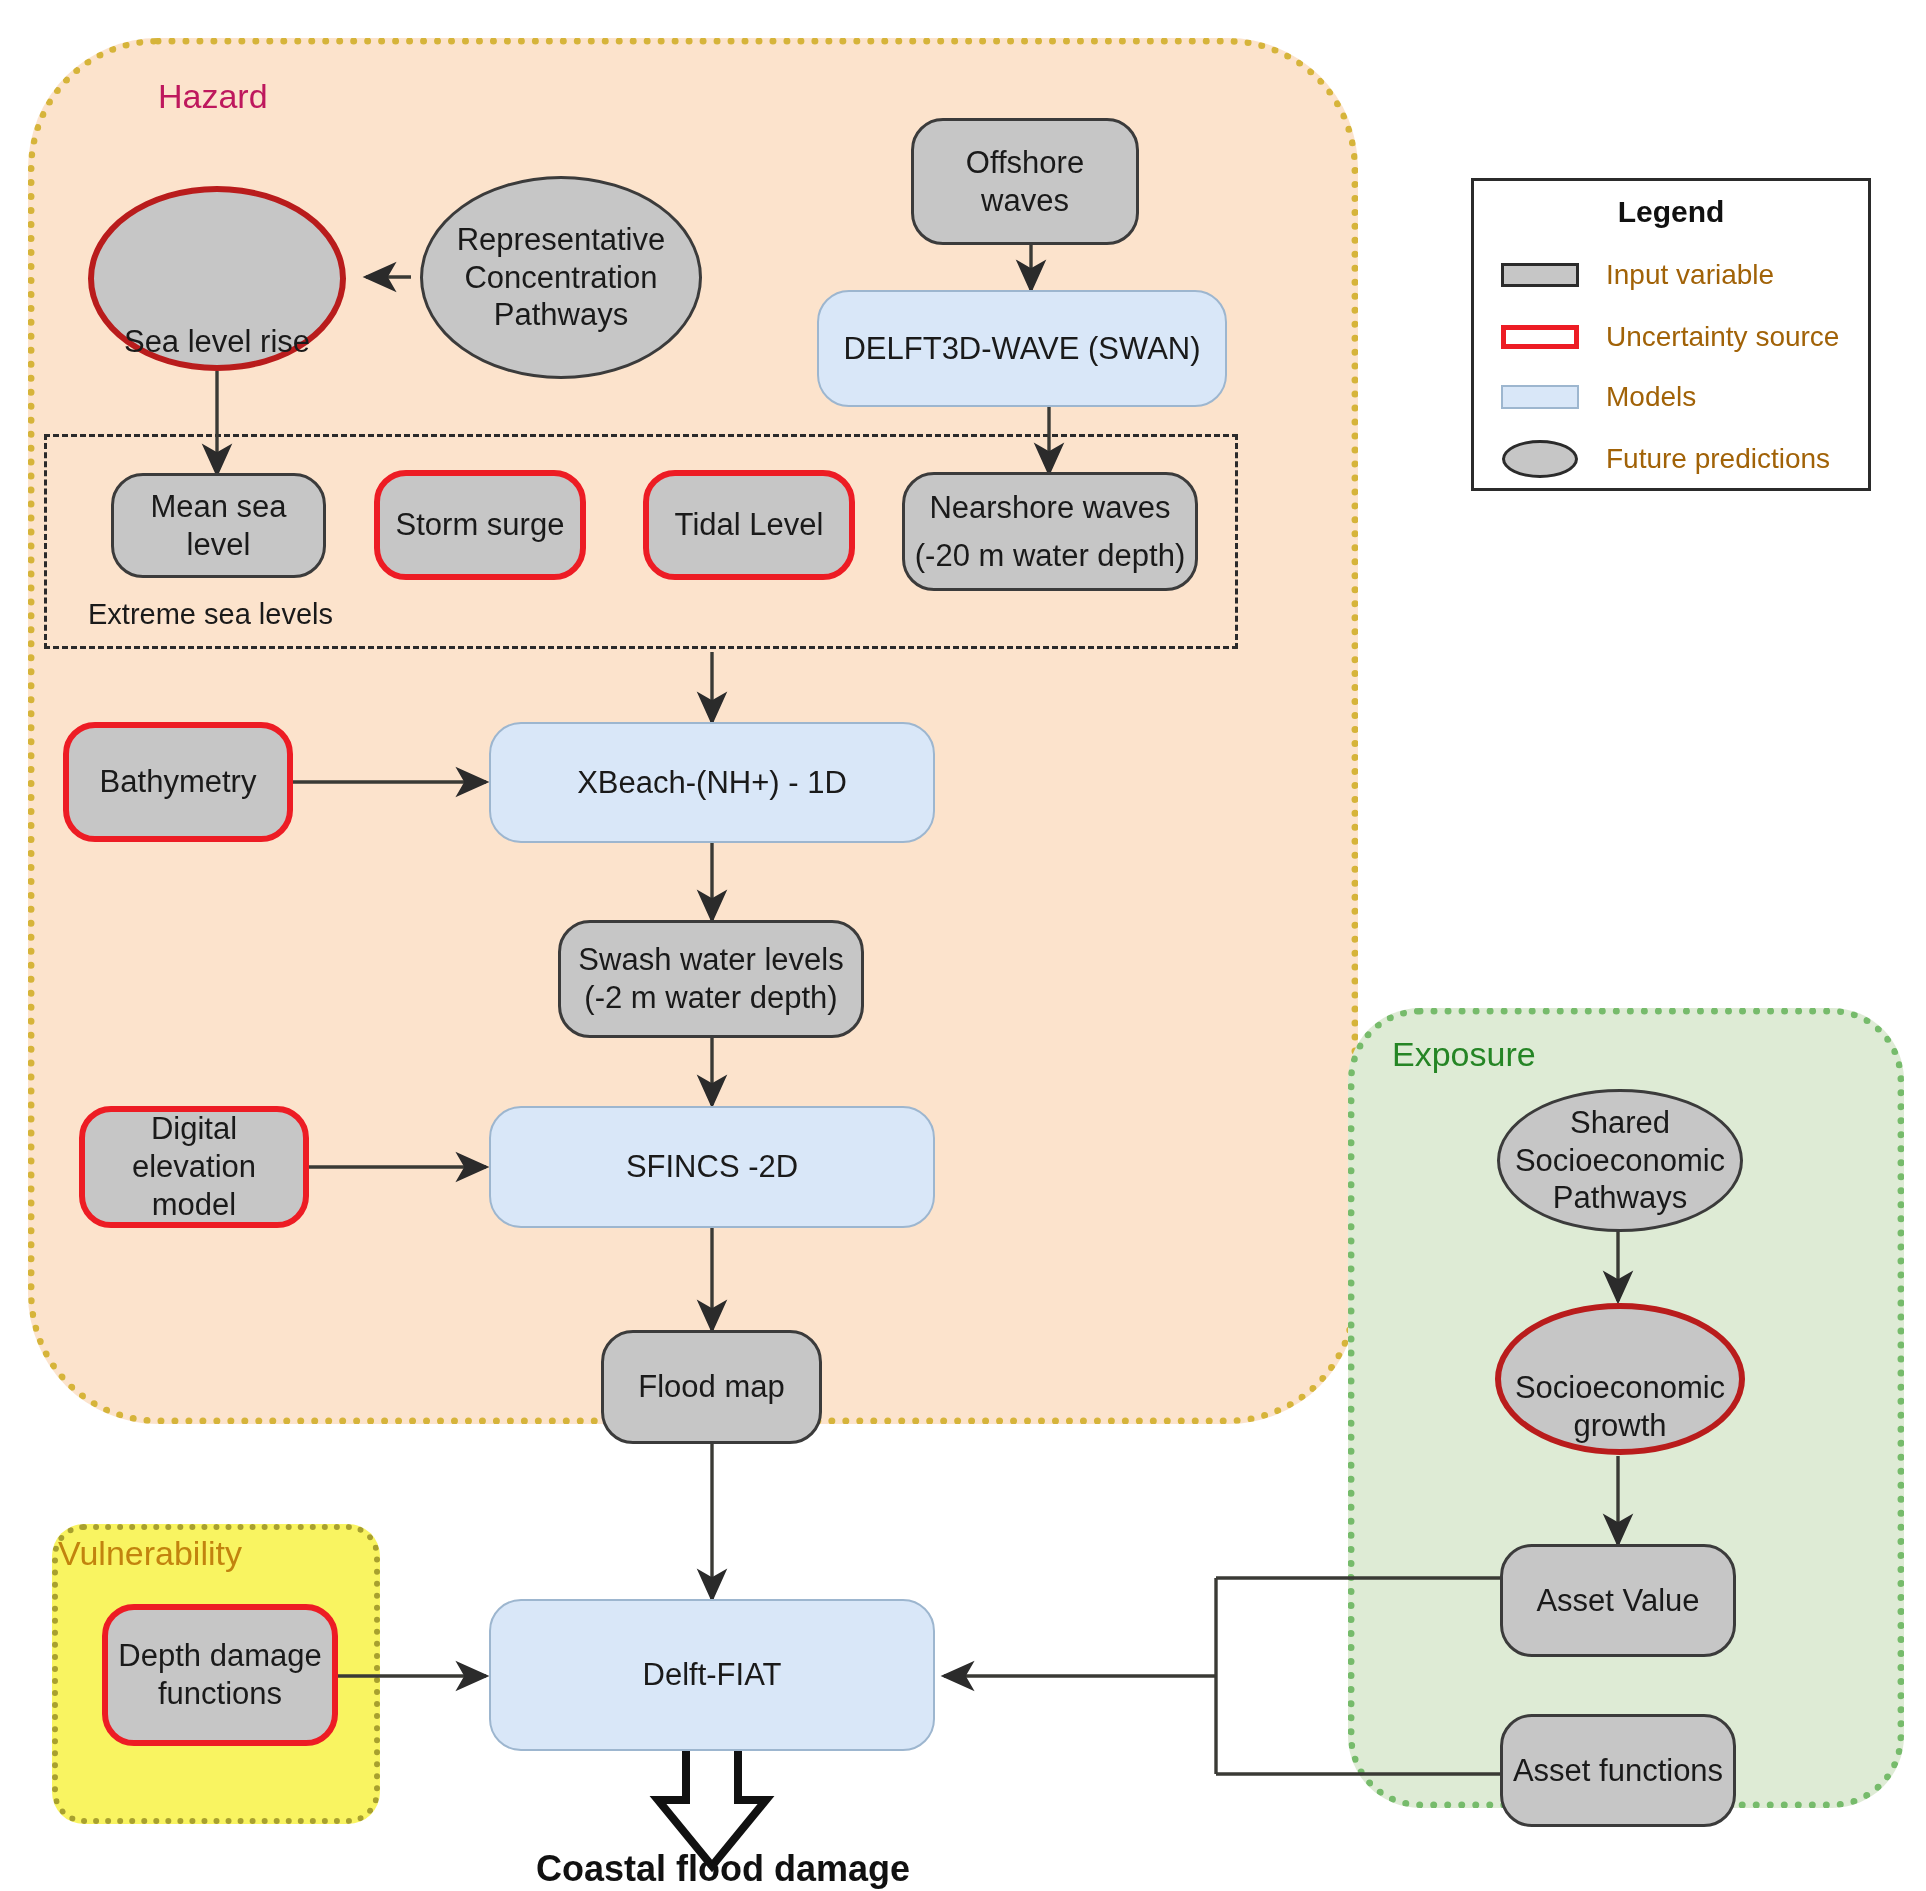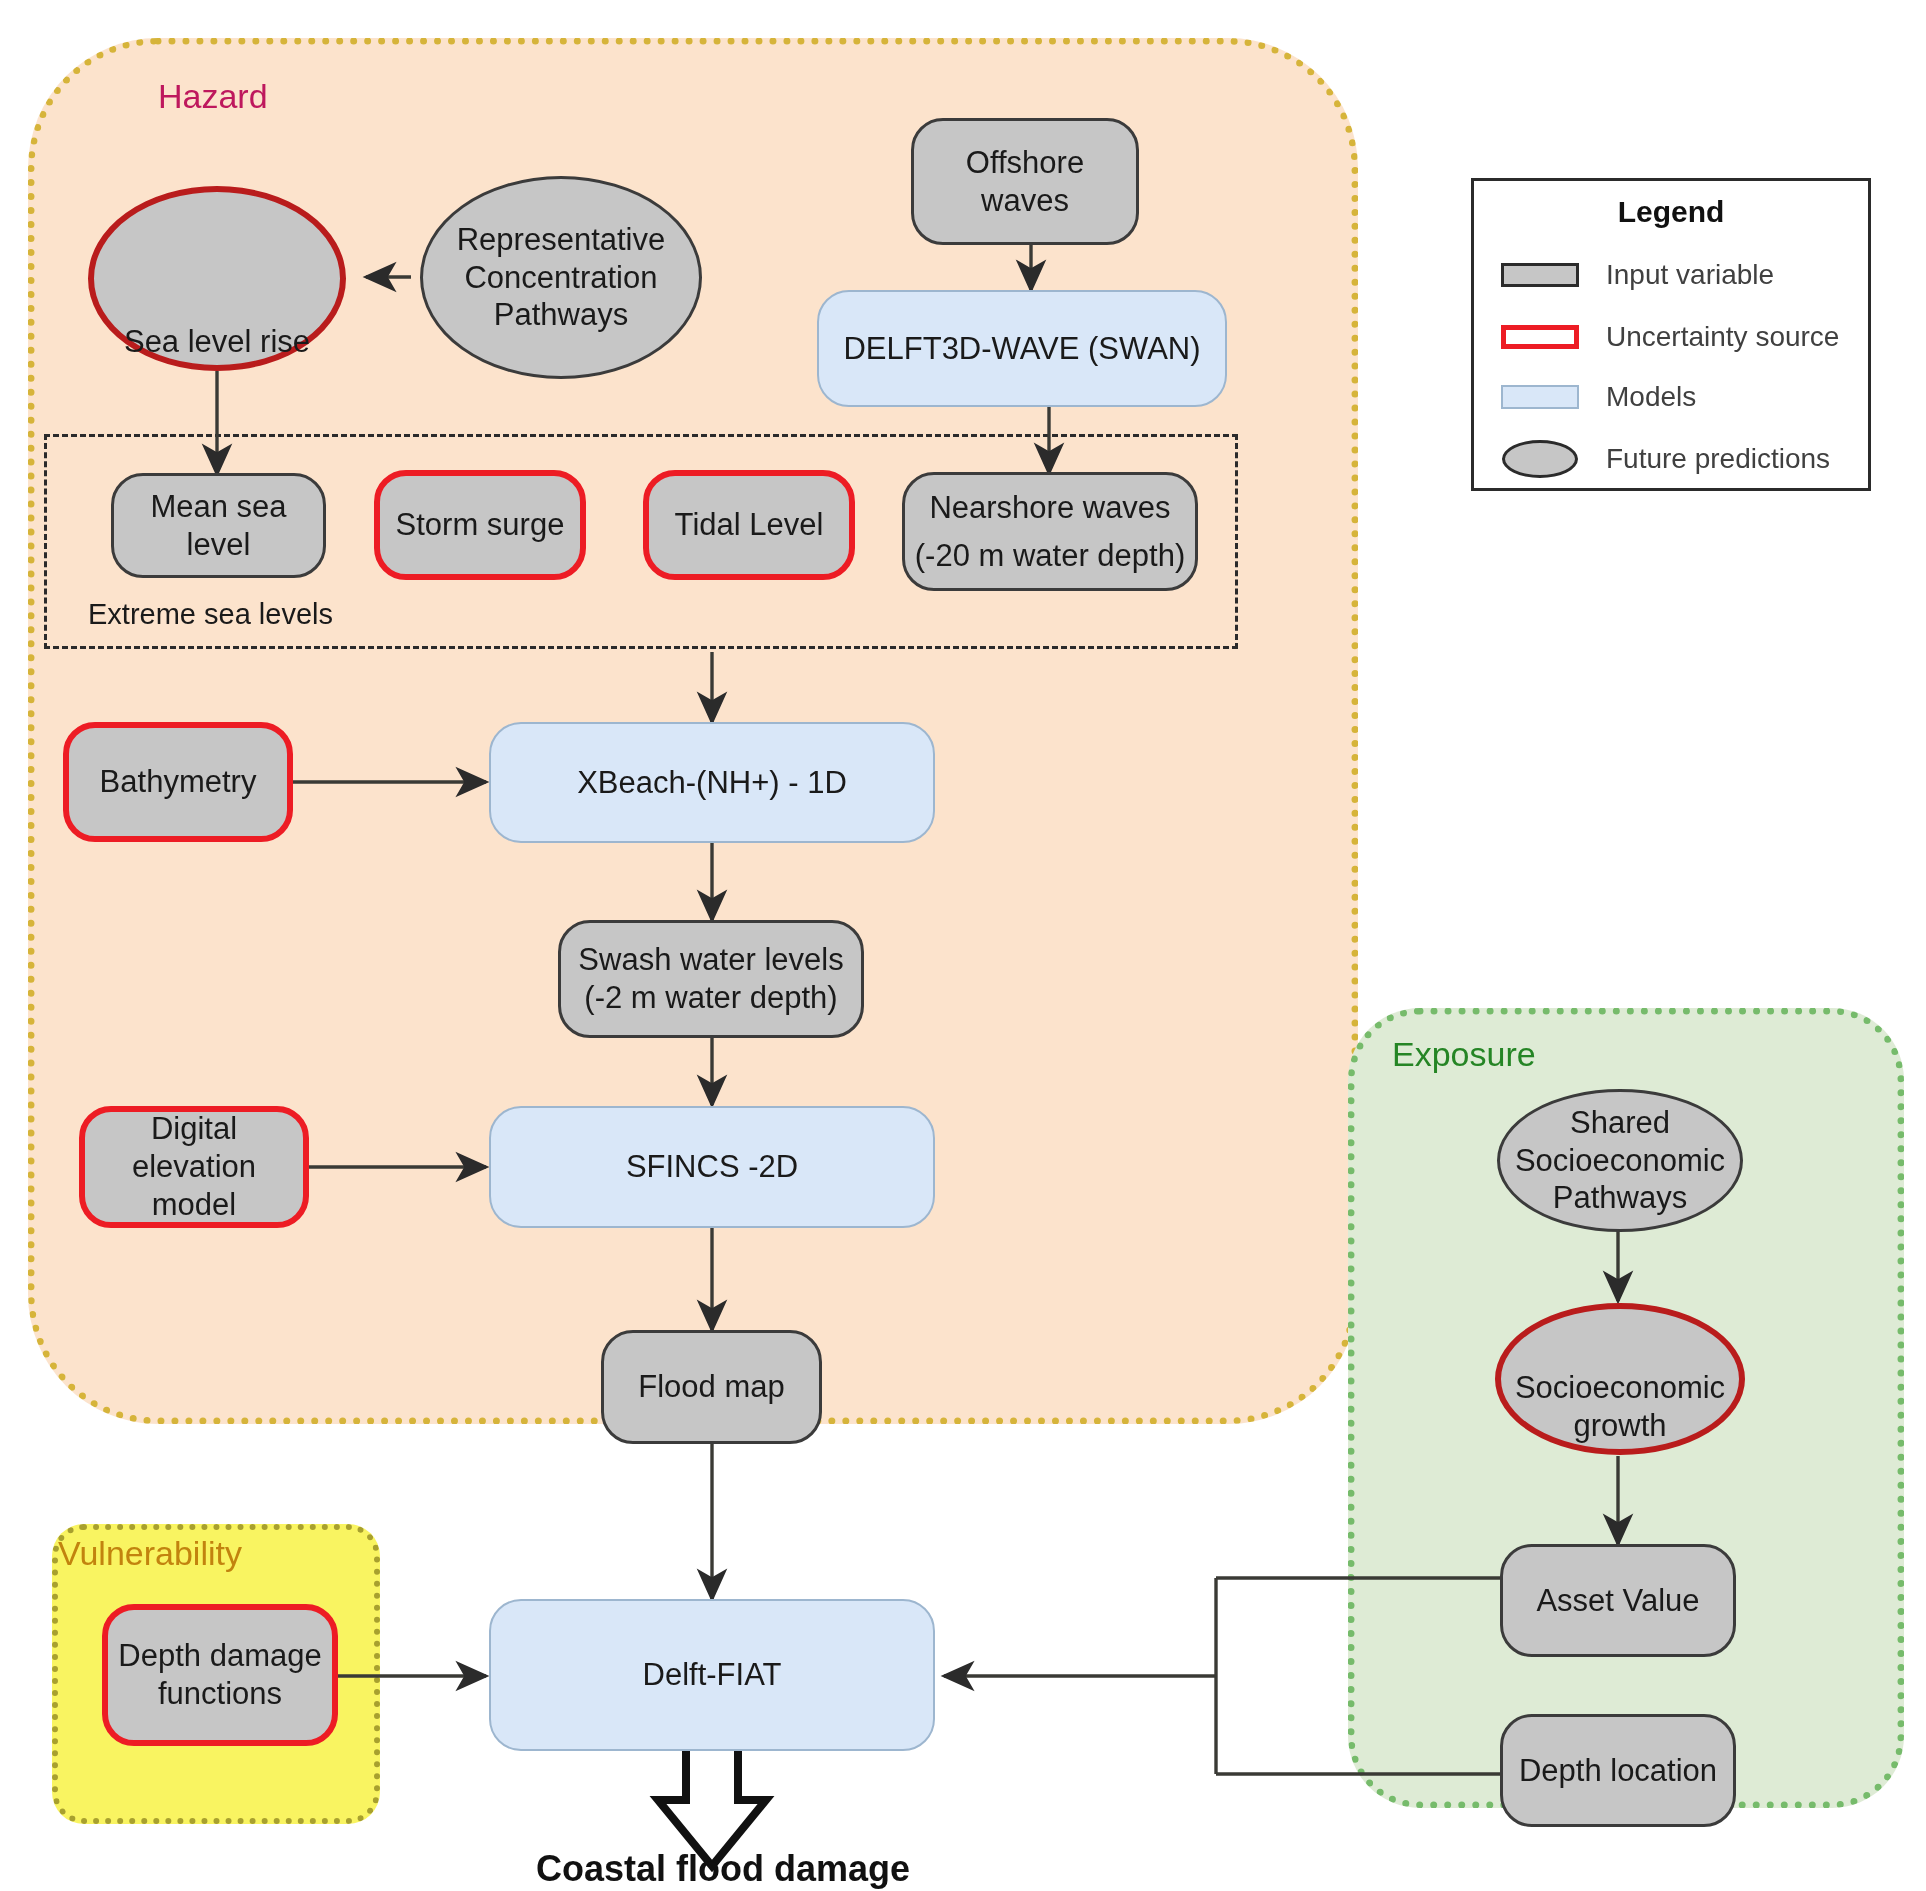--- a/index.html
+++ b/index.html
@@ -154,21 +154,21 @@
   .sw-model { background: #D9E7F8; border: 2px solid #9db6cf; }
   .sw-ellipse {
     width: 76px; height: 38px;
     background: #C6C6C6;
     border: 3px solid #2b2b2b;
     border-radius: 50%;
     box-sizing: border-box;
   }
   .legend-text {
     font-size: 28px;
-    color: #404040;
+    color: #a16207;
     white-space: nowrap;
   }
 
   
   .output-caption {
     position: absolute;
     left: 0;
     top: 1848px;
     width: 1926px;
     text-align: center;
@@ -332,21 +332,21 @@
   <div class="node node-ellipse uncertain" style="left:1495px; top:1303px; width:250px; height:152px;">
     <span class="line">Socioeconomic</span>
     <span class="line">growth</span>
   </div>
 
   <div class="node node-input" style="left:1500px; top:1544px; width:236px; height:113px;">
     <span class="line">Asset Value</span>
   </div>
 
   <div class="node node-input" style="left:1500px; top:1714px; width:236px; height:113px;">
-    <span class="line">Depth location</span>
+    <span class="line">Asset functions</span>
   </div>
 
   <div class="legend-box">
     <div class="legend-title">Legend</div>
 
     <div class="legend-row" style="top:68px;">
       <div class="legend-swatch-wrap">
         <div class="sw-rect sw-input"></div>
       </div>
       <div class="legend-text">Input variable</div>

